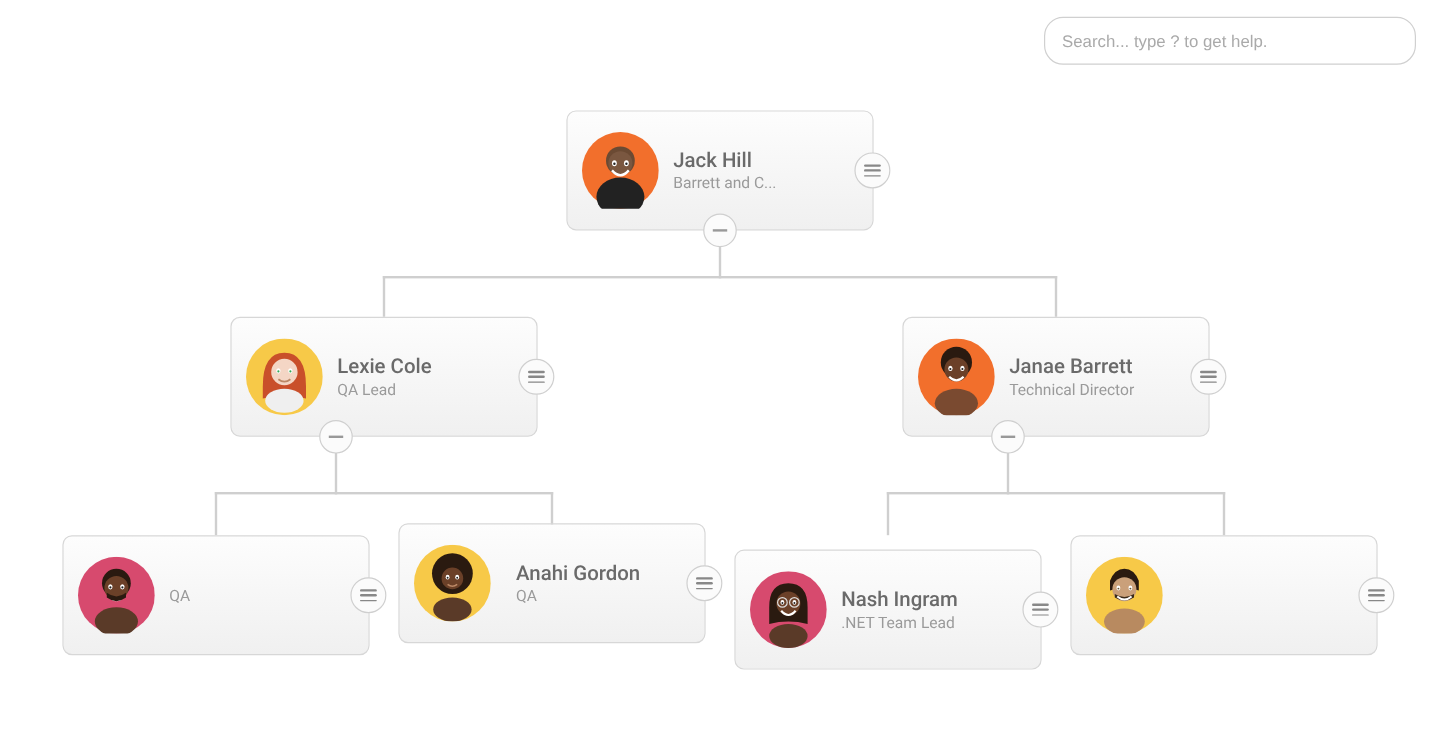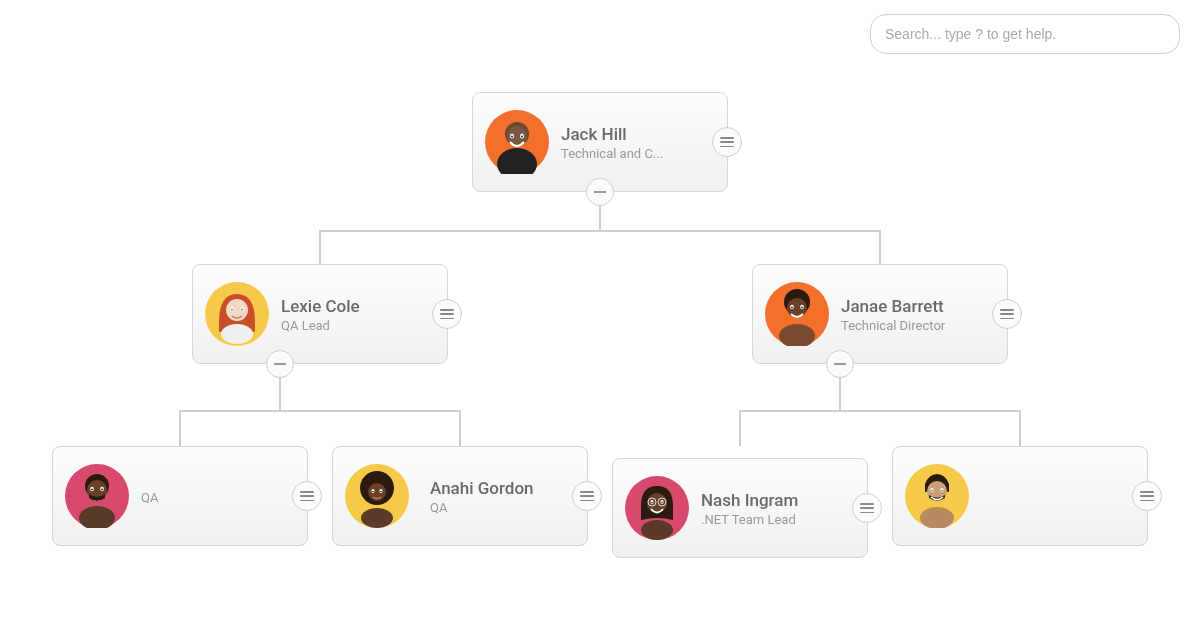--- a/index.html
+++ b/index.html
@@ -64,21 +64,21 @@
           <circle cx="32" cy="26" r="10" fill="#7a5740"></circle>
           <ellipse cx="27" cy="26" rx="2" ry="2.5" fill="#fff"></ellipse>
           <ellipse cx="37" cy="26" rx="2" ry="2.5" fill="#fff"></ellipse>
           <circle cx="27" cy="26.5" r="1" fill="#222"></circle>
           <circle cx="37" cy="26.5" r="1" fill="#222"></circle>
           <path d="M25 32 Q32 40 39 32" stroke="#fff" stroke-width="2" fill="none"></path>
         </svg>
     </div>
     <div class="info">
       <div class="name">Jack Hill</div>
-      <div class="title">Technical and C...</div>
+      <div class="title">Barrett and C...</div>
     </div>
     <div class="menu-btn">
         <span class="bars">
           <span></span>
           <span></span>
           <span></span>
         </span>
       </div>
   </div>
 
@@ -166,21 +166,21 @@
     </div>
     <div class="menu-btn">
         <span class="bars">
           <span></span>
           <span></span>
           <span></span>
         </span>
       </div>
   </div>
 
-  <div class="node" style="left: 332px; top: 446px; gap: 21px;">
+  <div class="node" style="left: 332px; top: 436px; gap: 21px;">
     <div class="avatar">
       <svg viewBox="0 0 64 64">
           <circle cx="32" cy="32" r="32" fill="#f7c948"></circle>
           <circle cx="32" cy="24" r="17" fill="#2a1a10"></circle>
           <circle cx="32" cy="28" r="9" fill="#6b4028"></circle>
           <ellipse cx="28" cy="27" rx="1.6" ry="2" fill="#fff"></ellipse>
           <ellipse cx="36" cy="27" rx="1.6" ry="2" fill="#fff"></ellipse>
           <circle cx="28" cy="27.5" r="0.8" fill="#222"></circle>
           <circle cx="36" cy="27.5" r="0.8" fill="#222"></circle>
           <path d="M28 33 Q32 36 36 33" stroke="#b86" stroke-width="1.3" fill="none"></path>

